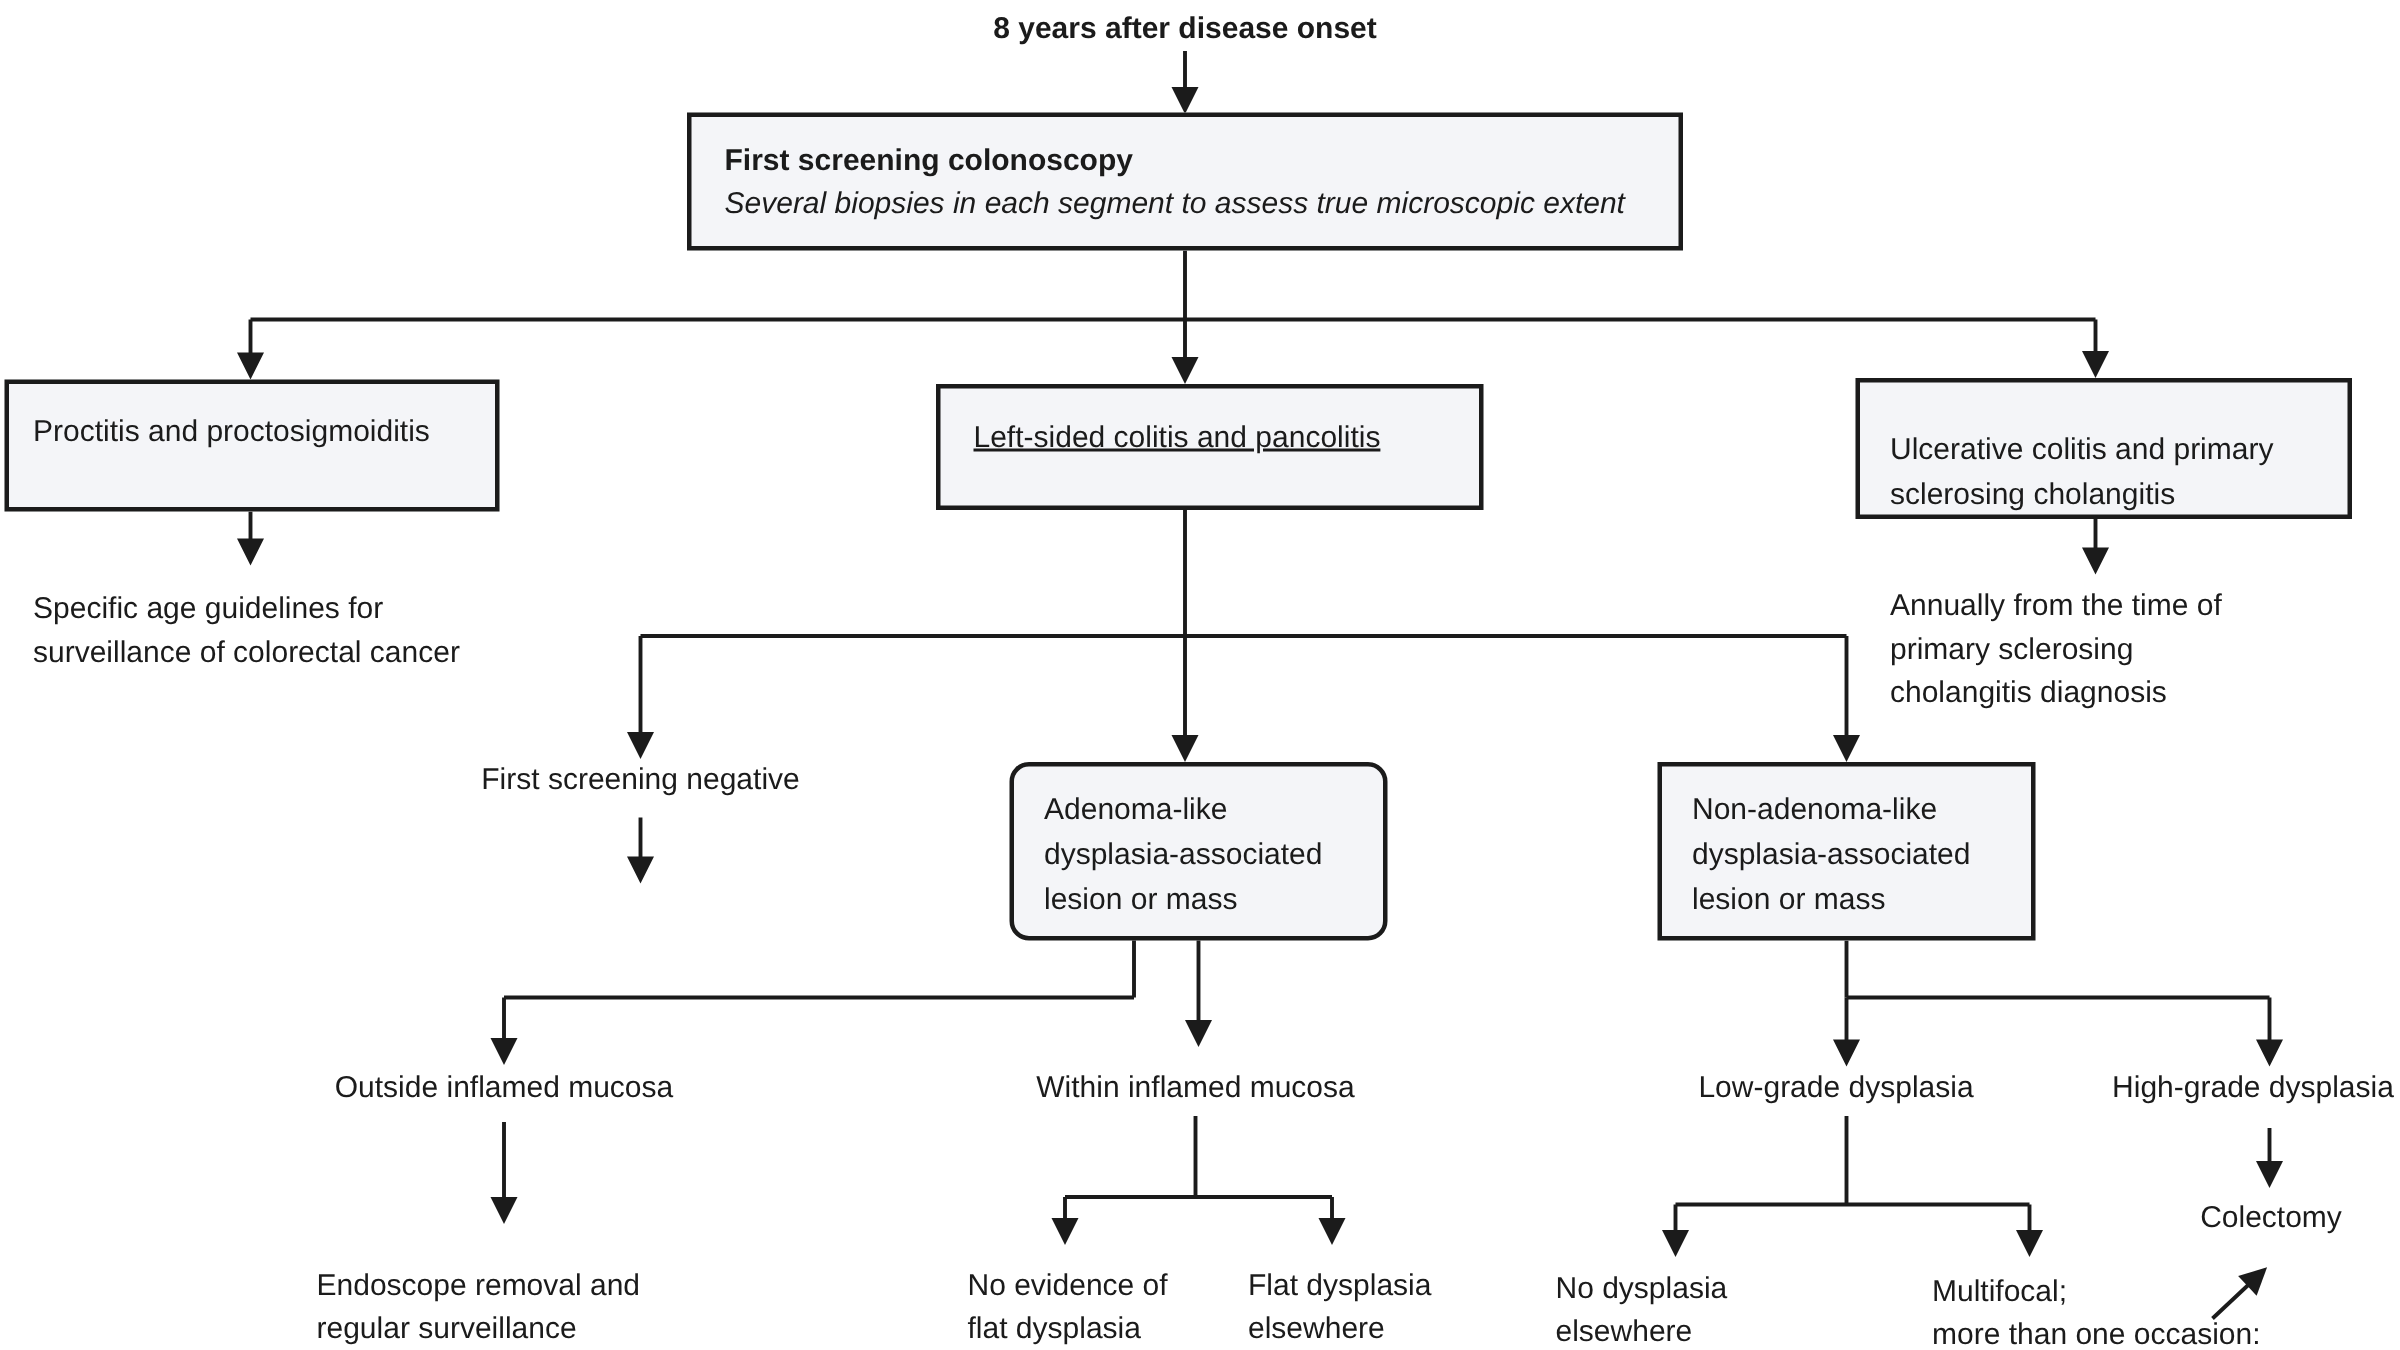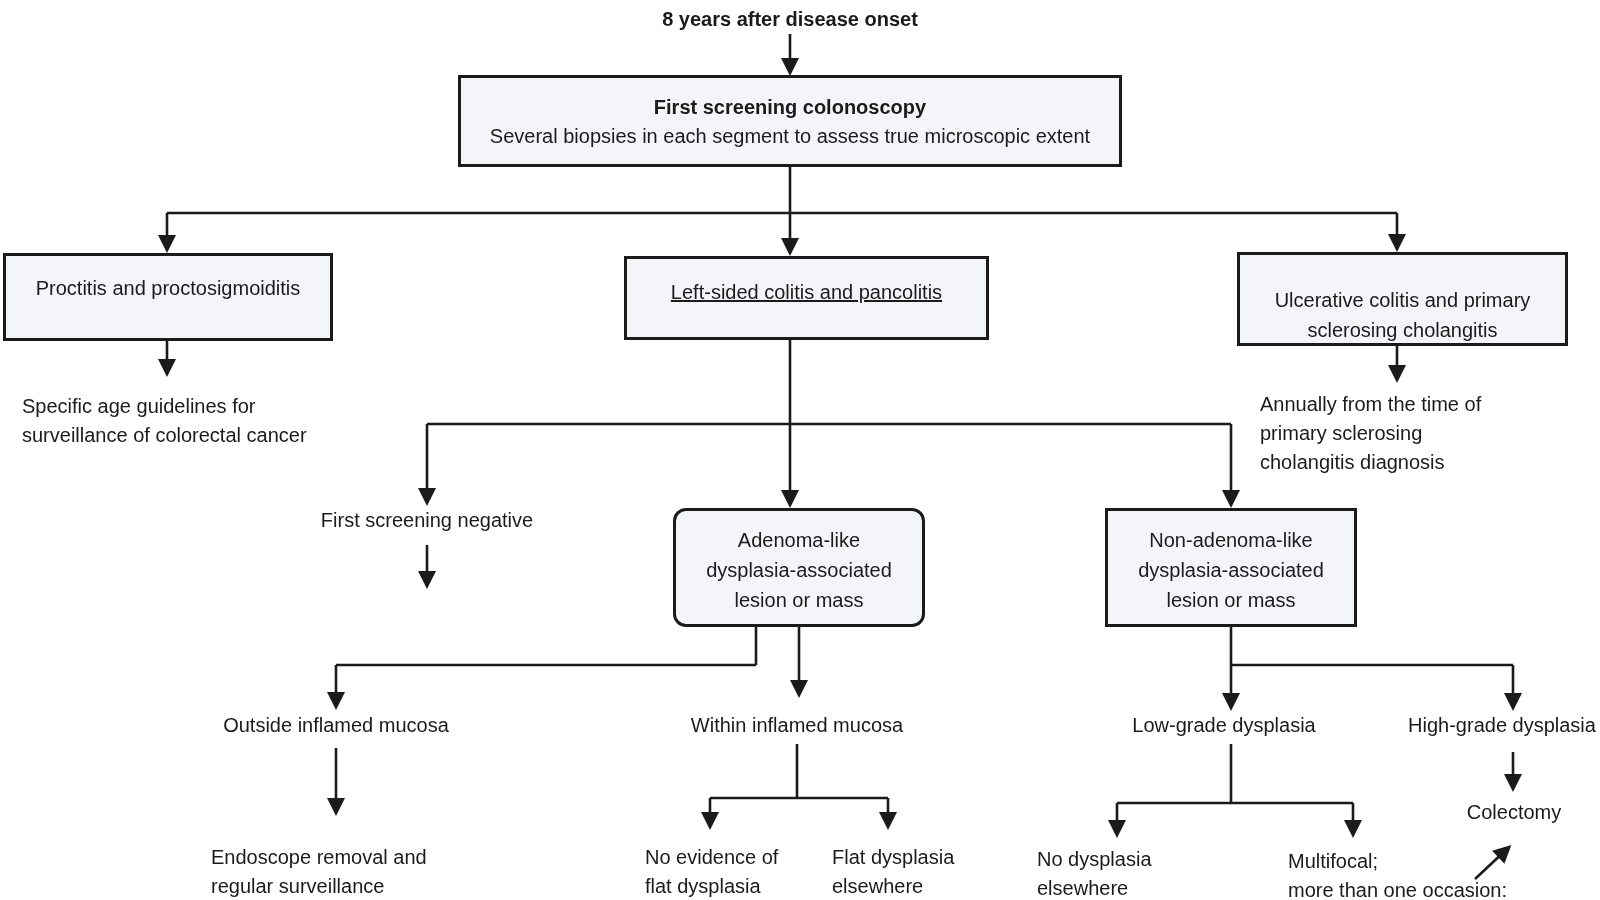--- a/index.html
+++ b/index.html
@@ -12,28 +12,27 @@
   *{margin:0;padding:0;box-sizing:border-box;}
   html,body{width:1600px;height:900px;overflow:hidden;background:var(--background);}
   body{font-family:"Liberation Sans", sans-serif;color:var(--text);}
   .canvas{position:relative;width:1600px;height:900px;background:var(--background);overflow:hidden;}
   svg.connectors{position:absolute;left:0;top:0;width:1600px;height:900px;}
   svg.connectors path.c{stroke:var(--line);stroke-width:2.6;fill:none;}
   .box{
     position:absolute;
     background:var(--box_fill);
     border:3px solid var(--box_border);
-    text-align:center;
   }
   .boxtext{white-space:pre-line;font-size:20px;line-height:30px;}
   .lbl{position:absolute;font-size:20px;line-height:29px;white-space:pre-line;}
   .center{transform:translateX(-50%);text-align:center;white-space:nowrap;}
   .bold{font-weight:bold;}
   .b1title{font-weight:bold;font-size:20px;line-height:29px;}
-  .b1sub{font-size:20px;line-height:29px;}
+  .b1sub{font-size:20px;line-height:29px;font-style:italic;}
 </style>
 </head>
 <body>
 
 <div class="canvas">
 
   <svg class="connectors" viewBox="0 0 1600 900">
     <defs>
       <marker id="ah" markerUnits="userSpaceOnUse" markerWidth="24" markerHeight="24" refX="13" refY="12" orient="auto">
         <path d="M1,3 L19,12 L1,21 Z" fill="#1b1b1b"></path>

